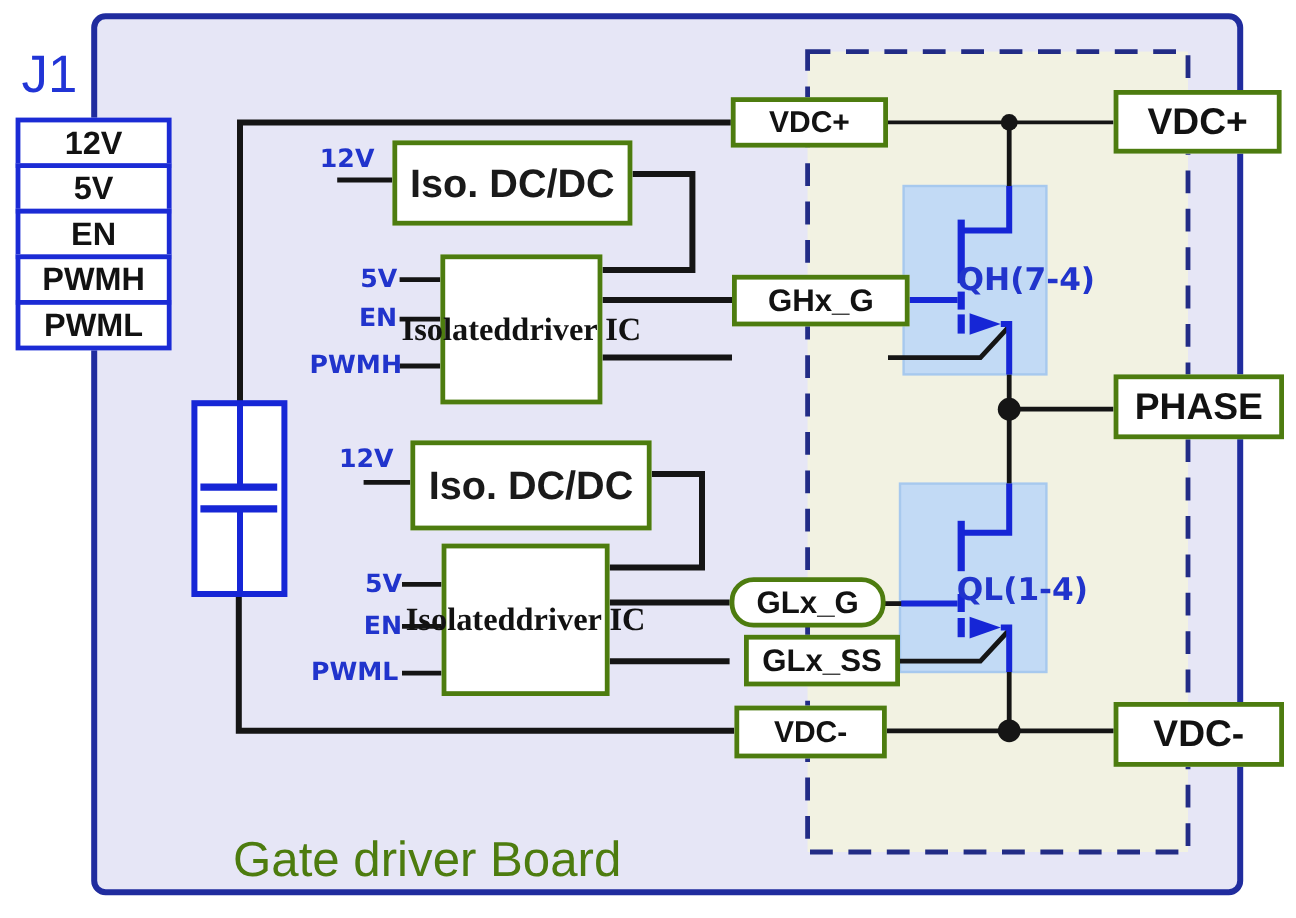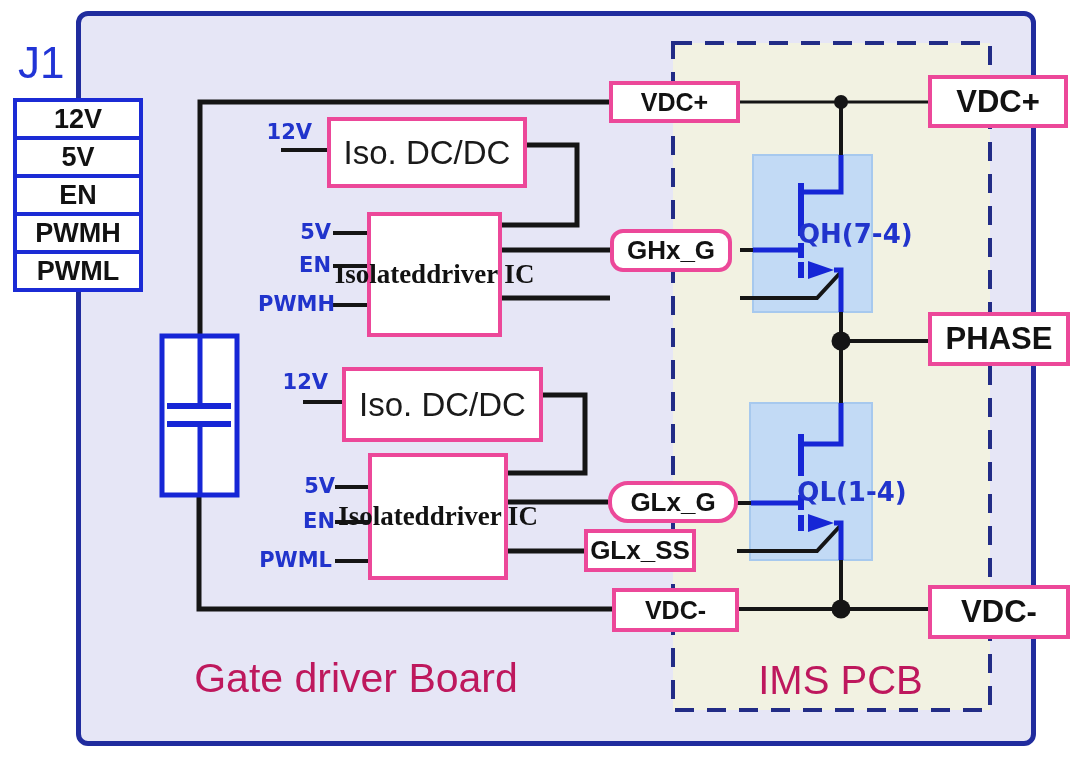--- a/index.html
+++ b/index.html
@@ -13,26 +13,26 @@
     left:76px;top:11px;width:960px;height:735px;box-sizing:border-box;
     border:5px solid #202C9E;border-radius:12px;background:#E6E6F6;
   }
   
   #ims{
     left:673px;top:43px;width:317px;height:667px;background:#F2F2E2;
   }
   #wires{left:0;top:0;width:1080px;height:765px;}
   
   .lblbox{
-    box-sizing:border-box;background:#ffffff;border:4px solid #ec4899;
+    box-sizing:border-box;background:#ffffff;border:4px solid #4d7c0f;
     display:flex;align-items:center;justify-content:center;
     color:#121212;font-weight:bold;white-space:nowrap;
   }
   .fs25{font-size:25px;} .fs26{font-size:26px;} .fs31{font-size:31px;}
-  .iso{font-size:33px;font-weight:400;color:#1a1a1a;}
+  .iso{font-size:33px;font-weight:700;color:#1a1a1a;}
   .drv{flex-direction:row;font-size:27px;line-height:33px;font-family:Liberation Serif, serif;}
   
   #j1label{left:18px;top:38px;font-size:44px;color:#2134D6;font-weight:400;}
   #j1pins{left:13px;top:98px;width:130px;}
   .pin{
     box-sizing:border-box;width:130px;height:42px;margin-top:-4px;
     background:#ffffff;border:4px solid #1B2BD5;
     display:flex;align-items:center;justify-content:center;
     font-weight:bold;font-size:27px;color:#121212;
   }
@@ -42,22 +42,23 @@
     color:#2134CC;font-weight:bold;font-size:21px;text-align:right;
     font-family:"DejaVu Sans","Liberation Sans",sans-serif;white-space:nowrap;
   }
   
   .fetlbl{
     color:#2134CC;font-weight:bold;font-size:26px;text-align:center;width:112px;
     font-family:"DejaVu Sans","Liberation Sans",sans-serif;white-space:nowrap;
   }
   
   .caption{
-    color:#be185d;text-align:center;white-space:nowrap;font-weight:400;
+    color:#4d7c0f;text-align:center;white-space:nowrap;font-weight:400;
     font-family:"Liberation Sans",sans-serif;
+    margin-top:38px;
   }
   #cap-board{left:146px;top:655px;width:420px;font-size:41px;}
   #cap-ims{left:738px;top:658px;width:205px;font-size:40px;}
 </style>
 </head>
 <body>
 
 <div id="canvas">
 
   <div class="abs" id="board"></div>
@@ -150,28 +151,27 @@
   <div class="abs lblbox drv" style="left:368px;top:453px;width:140px;height:127px;">
     <div>Isolated</div>
     <div>driver IC</div>
   </div>
   <div class="abs sig" style="left:268px;top:370px;width:60px;">12V</div>
   <div class="abs sig" style="left:275px;top:474px;width:60px;">5V</div>
   <div class="abs sig" style="left:275px;top:509px;width:60px;">EN</div>
   <div class="abs sig" style="left:256px;top:548px;width:76px;">PWML</div>
 
   <div class="abs lblbox fs25" style="left:609px;top:81px;width:131px;height:42px;">VDC+</div>
-  <div class="abs lblbox fs26" style="left:610px;top:229px;width:122px;height:43px;border-radius:13px;">GHx_G</div>
+  <div class="abs lblbox fs26" style="left:610px;top:229px;width:148px;height:43px;">GHx_G</div>
   <div class="abs lblbox fs26" style="left:608px;top:481px;width:130px;height:42px;border-radius:20px;">GLx_G</div>
-  <div class="abs lblbox fs26" style="left:584px;top:529px;width:112px;height:43px;">GLx_SS</div>
+  <div class="abs lblbox fs26" style="left:620px;top:529px;width:130px;height:43px;">GLx_SS</div>
   <div class="abs lblbox fs25" style="left:612px;top:588px;width:127px;height:44px;">VDC-</div>
 
   <div class="abs lblbox fs31" style="left:928px;top:75px;width:140px;height:53px;">VDC+</div>
   <div class="abs lblbox fs31" style="left:928px;top:312px;width:142px;height:54px;">PHASE</div>
   <div class="abs lblbox fs31" style="left:928px;top:585px;width:142px;height:54px;">VDC-</div>
 
   <div class="abs fetlbl" style="left:798px;top:219px;">QH(7-4)</div>
   <div class="abs fetlbl" style="left:796px;top:477px;">QL(1-4)</div>
 
   <div class="abs caption" id="cap-board">Gate driver Board</div>
-  <div class="abs caption" id="cap-ims">IMS PCB</div>
 
 </div>
 
 </body></html>

